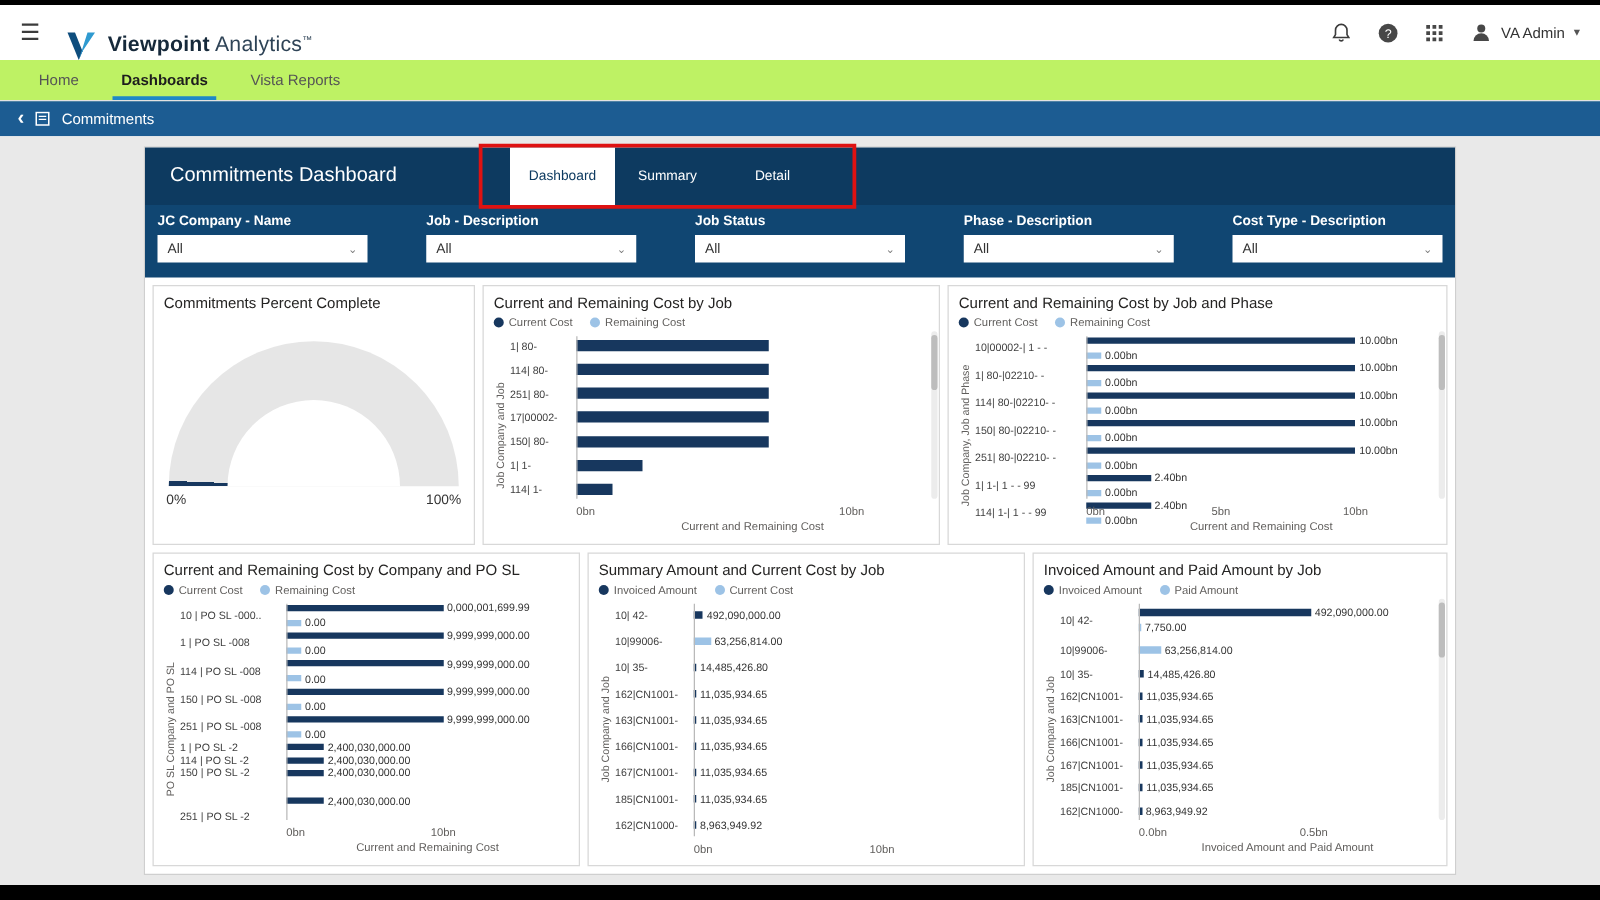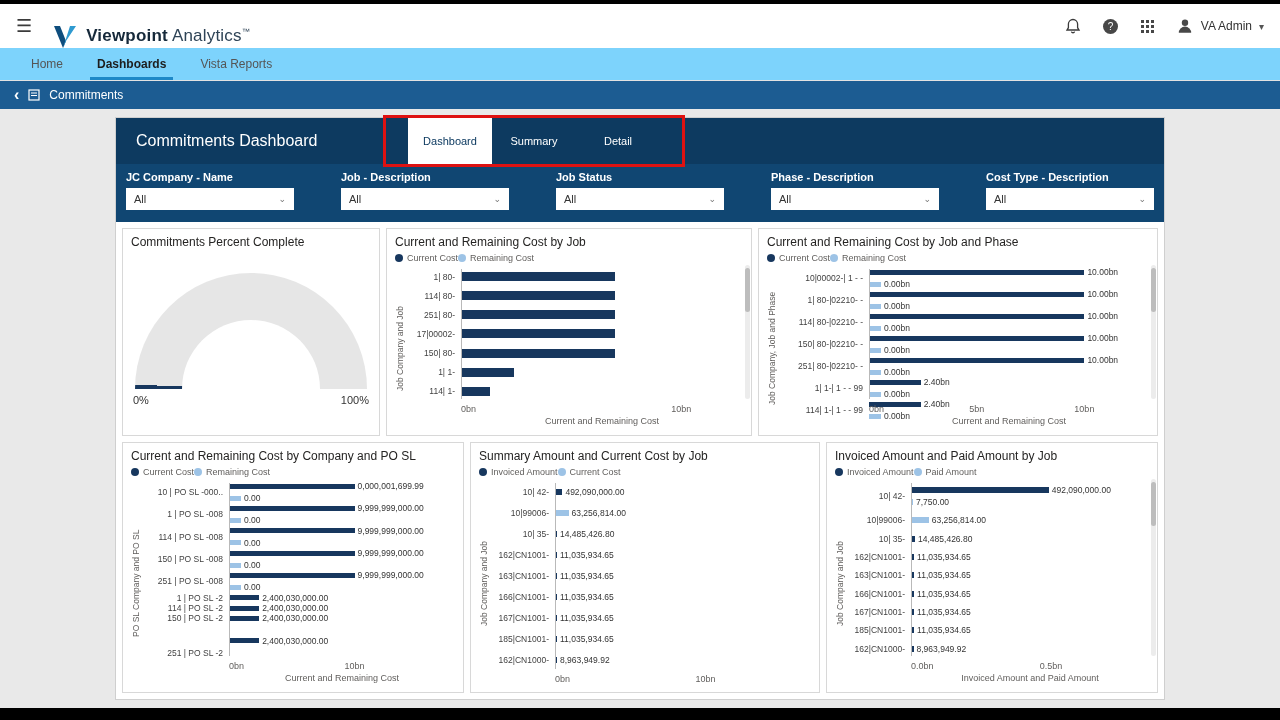--- a/index.html
+++ b/index.html
@@ -16,21 +16,21 @@
   .logo-bold{font-weight:bold;}
   .logo-light{font-weight:normal;color:#2e4356;}
   .tm{font-size:8px;vertical-align:super;color:#2e4356;}
   .topbar-right{margin-left:auto;display:flex;align-items:center;gap:21px;}
   .icon-btn{display:flex;align-items:center;cursor:pointer;}
   .user-chip{display:flex;align-items:center;gap:7px;cursor:pointer;}
   .user-label{font-size:12px;color:#333;}
   .caret{font-size:10px;color:#555;}
 
   
-  .navbar{height:33px;border-bottom:1px solid #e2e2e2;display:flex;align-items:stretch;padding-left:14px;background:#7dd3fc;}
+  .navbar{height:33px;border-bottom:1px solid #e2e2e2;display:flex;align-items:stretch;padding-left:14px;background:#bef264;}
   .nav-item{display:flex;align-items:center;padding:0 17px;font-size:12px;color:#555;position:relative;cursor:pointer;}
   .nav-item.active{color:#1d1d1d;font-weight:bold;}
   .nav-item.active::after{content:"";position:absolute;left:10px;right:10px;bottom:0;height:3px;background:#1e88c7;}
 
   
   .breadcrumb{height:28px;background:#1c5c92;color:#fff;display:flex;align-items:center;padding:0 14px;gap:9px;font-size:12px;}
   .bc-back{font-size:16px;font-weight:bold;line-height:1;cursor:pointer;}
 
   
   .main{flex:1;background:#e9e9e9;padding:8px 115px 0;}
@@ -52,30 +52,30 @@
   
   .charts{flex:1;padding:6px;display:flex;flex-direction:column;gap:6px;min-height:0;}
   .chart-row{display:grid;gap:6px;}
   .row1{grid-template-columns:258px 366px 1fr;height:208px;}
   .row2{grid-template-columns:342px 350px 1fr;height:257px;}
   .panel{border:1px solid #d8d8d8;background:#fff;padding:6px 8px;position:relative;overflow:hidden;display:flex;flex-direction:column;}
   .panel-title{font-size:12px;color:#252423;flex:0 0 auto;}
 
   
   .chart-mount{flex:1;display:flex;flex-direction:column;min-height:0;}
-  .bc-legend{display:flex;align-items:center;margin:4px 0 4px;font-size:9px;color:#605e5c;flex:0 0 auto;text-align:right;}
+  .bc-legend{display:flex;gap:14px;align-items:center;margin:4px 0 4px;font-size:9px;color:#605e5c;flex:0 0 auto;text-align:right;}
   .bc-legend-item{display:flex;align-items:center;}
   .bc-dot{width:8px;height:8px;border-radius:50%;display:inline-block;margin-right:4px;}
   .bc-body{display:flex;flex:1;min-height:0;}
   .bc-ytitle{writing-mode:vertical-rl;transform:rotate(180deg);font-size:8.5px;color:#605e5c;text-align:center;flex:0 0 13px;overflow:hidden;white-space:nowrap;}
   .bc-main{flex:1;display:flex;flex-direction:column;min-width:0;}
   .bc-plot{flex:1;display:flex;flex-direction:column;justify-content:space-around;position:relative;min-height:0;}
   .bc-axisline{position:absolute;top:2px;bottom:2px;width:1px;background:#b9b9b9;}
   .bc-cat{display:flex;align-items:center;}
-  .bc-catlab{font-size:8.5px;color:#3f3f3f;text-align:right;padding-right:5px;flex-shrink:0;white-space:nowrap;overflow:hidden;}
+  .bc-catlab{font-size:8.5px;color:#3f3f3f;text-align:left;padding-right:5px;flex-shrink:0;white-space:nowrap;overflow:hidden;}
   .bc-barcol{flex:1;display:flex;flex-direction:column;gap:2px;min-width:0;padding-left:1px;}
   .bc-line{display:flex;align-items:center;min-width:0;}
   .bc-bar{flex-shrink:0;}
   .bc-vlab{font-size:8.5px;color:#333;margin-left:3px;white-space:nowrap;}
   .bc-axis{display:flex;height:12px;margin-top:3px;flex:0 0 12px;}
   .bc-track{flex:1;position:relative;}
   .bc-tick{position:absolute;top:0;font-size:9px;color:#605e5c;transform:translateX(-50%);white-space:nowrap;}
   .bc-tick.first{transform:none;}
   .bc-xtitle{display:flex;flex:0 0 13px;}
   .bc-xtitle-text{flex:1;text-align:center;font-size:9px;color:#605e5c;}

